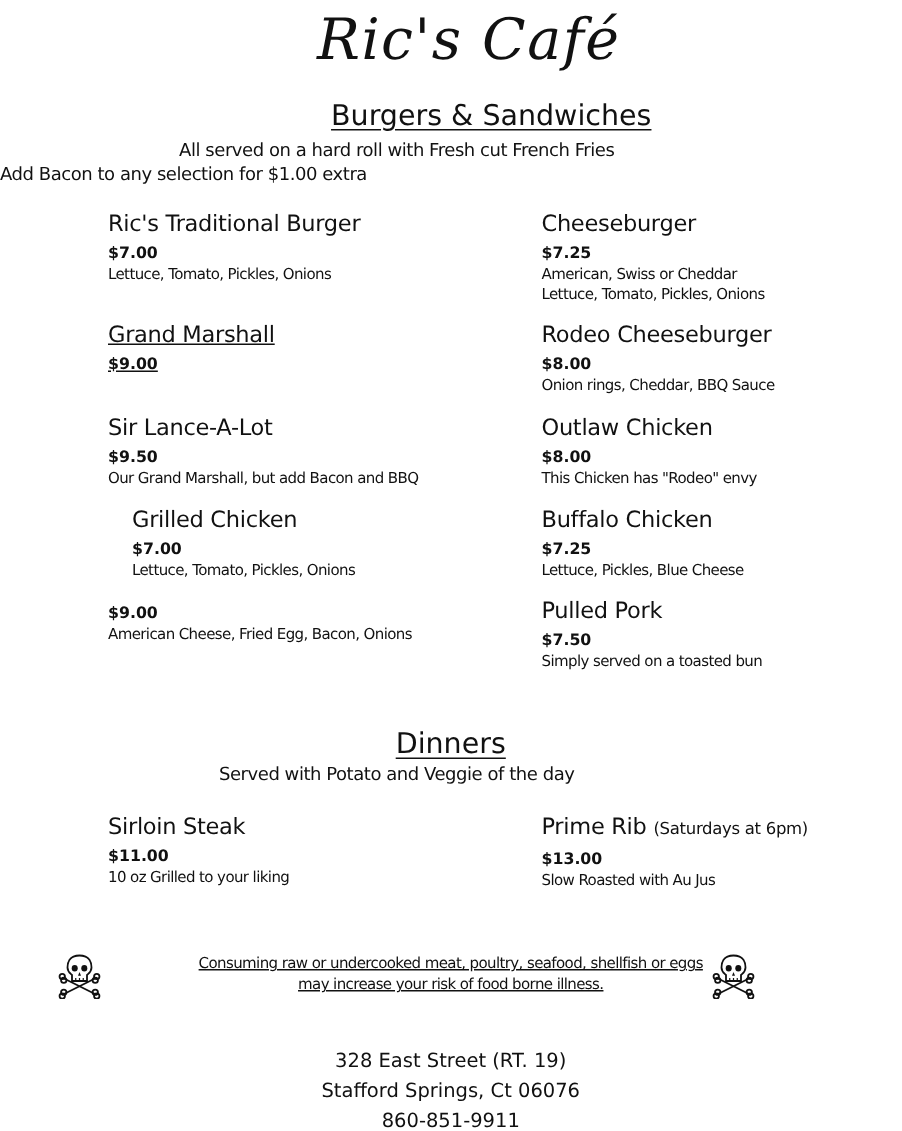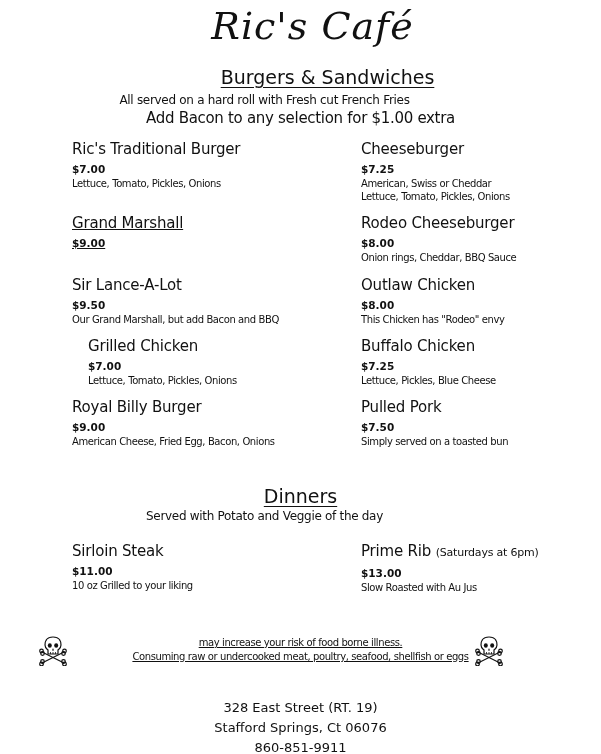--- a/index.html
+++ b/index.html
@@ -15,21 +15,21 @@
   }
   .section-heading {
     left: 0; width: 601px; text-align: center;
     font-size: 19px; text-decoration: underline; text-underline-offset: 3px;
   }
   .section-sub {
     left: 0; width: 529px; text-align: center; font-size: 12px;
     letter-spacing: -0.3px;
   }
   .section-note {
-    left: 0; width: 601px; text-align: center; font-size: 15px;
+    left: 0; width: 601px; font-size: 12px;
     letter-spacing: -0.3px;
   }
   .item { width: 250px; }
   .item-name { font-size: 15px; letter-spacing: -0.2px; line-height: 18px; }
   .item-price { font-size: 10.5px; font-weight: bold; line-height: 15px; margin-top: 4px; }
   .item-desc { font-size: 10px; letter-spacing: -0.4px; line-height: 13px; }
   .item-name .note { font-size: 11px; }
   .warning {
     left: 0; width: 601px; top: 636px; text-align: center;
     font-size: 10px; letter-spacing: -0.4px; line-height: 14px;
@@ -63,21 +63,20 @@
   <div class="item-name">Sir Lance-A-Lot</div>
   <div class="item-price">$9.50</div>
   <div class="item-desc">Our Grand Marshall, but add Bacon and BBQ</div>
 </div>
 <div class="abs item" style="left:88px; top:337px;">
   <div class="item-name">Grilled Chicken</div>
   <div class="item-price">$7.00</div>
   <div class="item-desc">Lettuce, Tomato, Pickles, Onions</div>
 </div>
 <div class="abs item" style="left:72px; top:398px;">
-  <div class="item-name">Royal Billy Burger</div>
   <div class="item-price">$9.00</div>
   <div class="item-desc">American Cheese, Fried Egg, Bacon, Onions</div>
 </div>
 
 <div class="abs item" style="left:361px; top:140px;">
   <div class="item-name">Cheeseburger</div>
   <div class="item-price">$7.25</div>
   <div class="item-desc">American, Swiss or Cheddar</div>
   <div class="item-desc">Lettuce, Tomato, Pickles, Onions</div>
 </div>
@@ -138,22 +137,22 @@
     <path d="M15 3 C8 3 7 8 7 11 C7 14 9 15 10 16 L10 20 L20 20 L20 16 C21 15 23 14 23 11 C23 8 22 3 15 3 Z" fill="#fff" stroke="#111" stroke-width="1.2"></path>
     <ellipse cx="11.8" cy="11.5" rx="2" ry="2.2" fill="#111"></ellipse>
     <ellipse cx="18.2" cy="11.5" rx="2" ry="2.2" fill="#111"></ellipse>
     <path d="M15 14 L14 16.5 L16 16.5 Z" fill="#111"></path>
     <line x1="12.5" y1="18" x2="12.5" y2="20" stroke="#111" stroke-width="0.8"></line>
     <line x1="15" y1="18" x2="15" y2="20" stroke="#111" stroke-width="0.8"></line>
     <line x1="17.5" y1="18" x2="17.5" y2="20" stroke="#111" stroke-width="0.8"></line>
   </svg>
 </div>
 <div class="abs warning">
+  <div>Consuming raw or undercooked meat, poultry, seafood, shellfish or eggs</div>
   <div>may increase your risk of food borne illness.</div>
-  <div>Consuming raw or undercooked meat, poultry, seafood, shellfish or eggs</div>
 </div>
 <div class="abs skull" style="left:474px; top:634px;">
   <svg width="30" height="32" viewBox="0 0 30 32">
     <g stroke="#111" stroke-width="1.2" fill="none" stroke-linecap="round">
       <line x1="4" y1="18" x2="26" y2="29"></line>
       <line x1="26" y1="18" x2="4" y2="29"></line>
       <circle cx="3.5" cy="17" r="1.8"></circle>
         <circle cx="4.5" cy="19.5" r="1.8"></circle>
       <circle cx="26.5" cy="17" r="1.8"></circle>
         <circle cx="25.5" cy="19.5" r="1.8"></circle>

